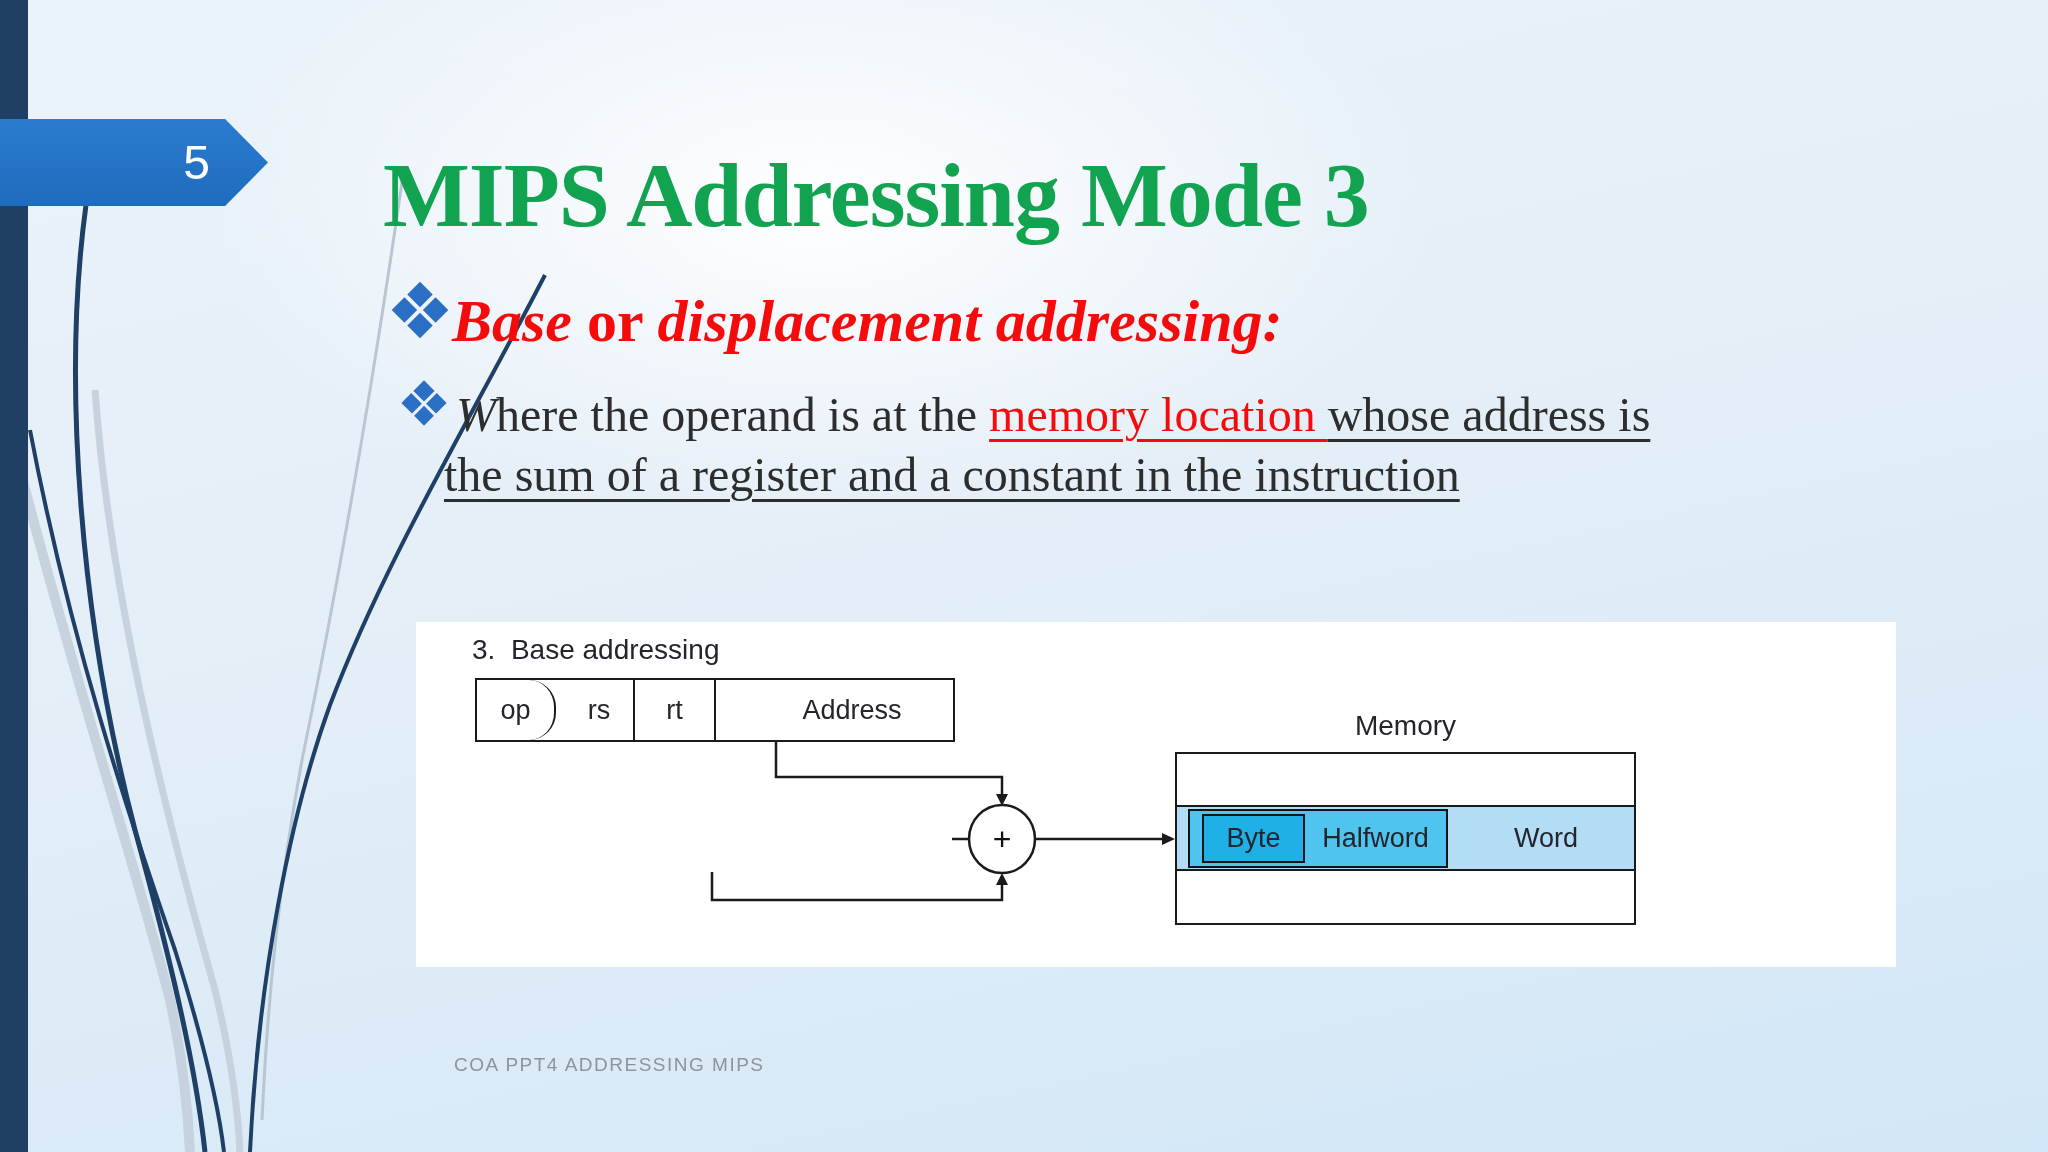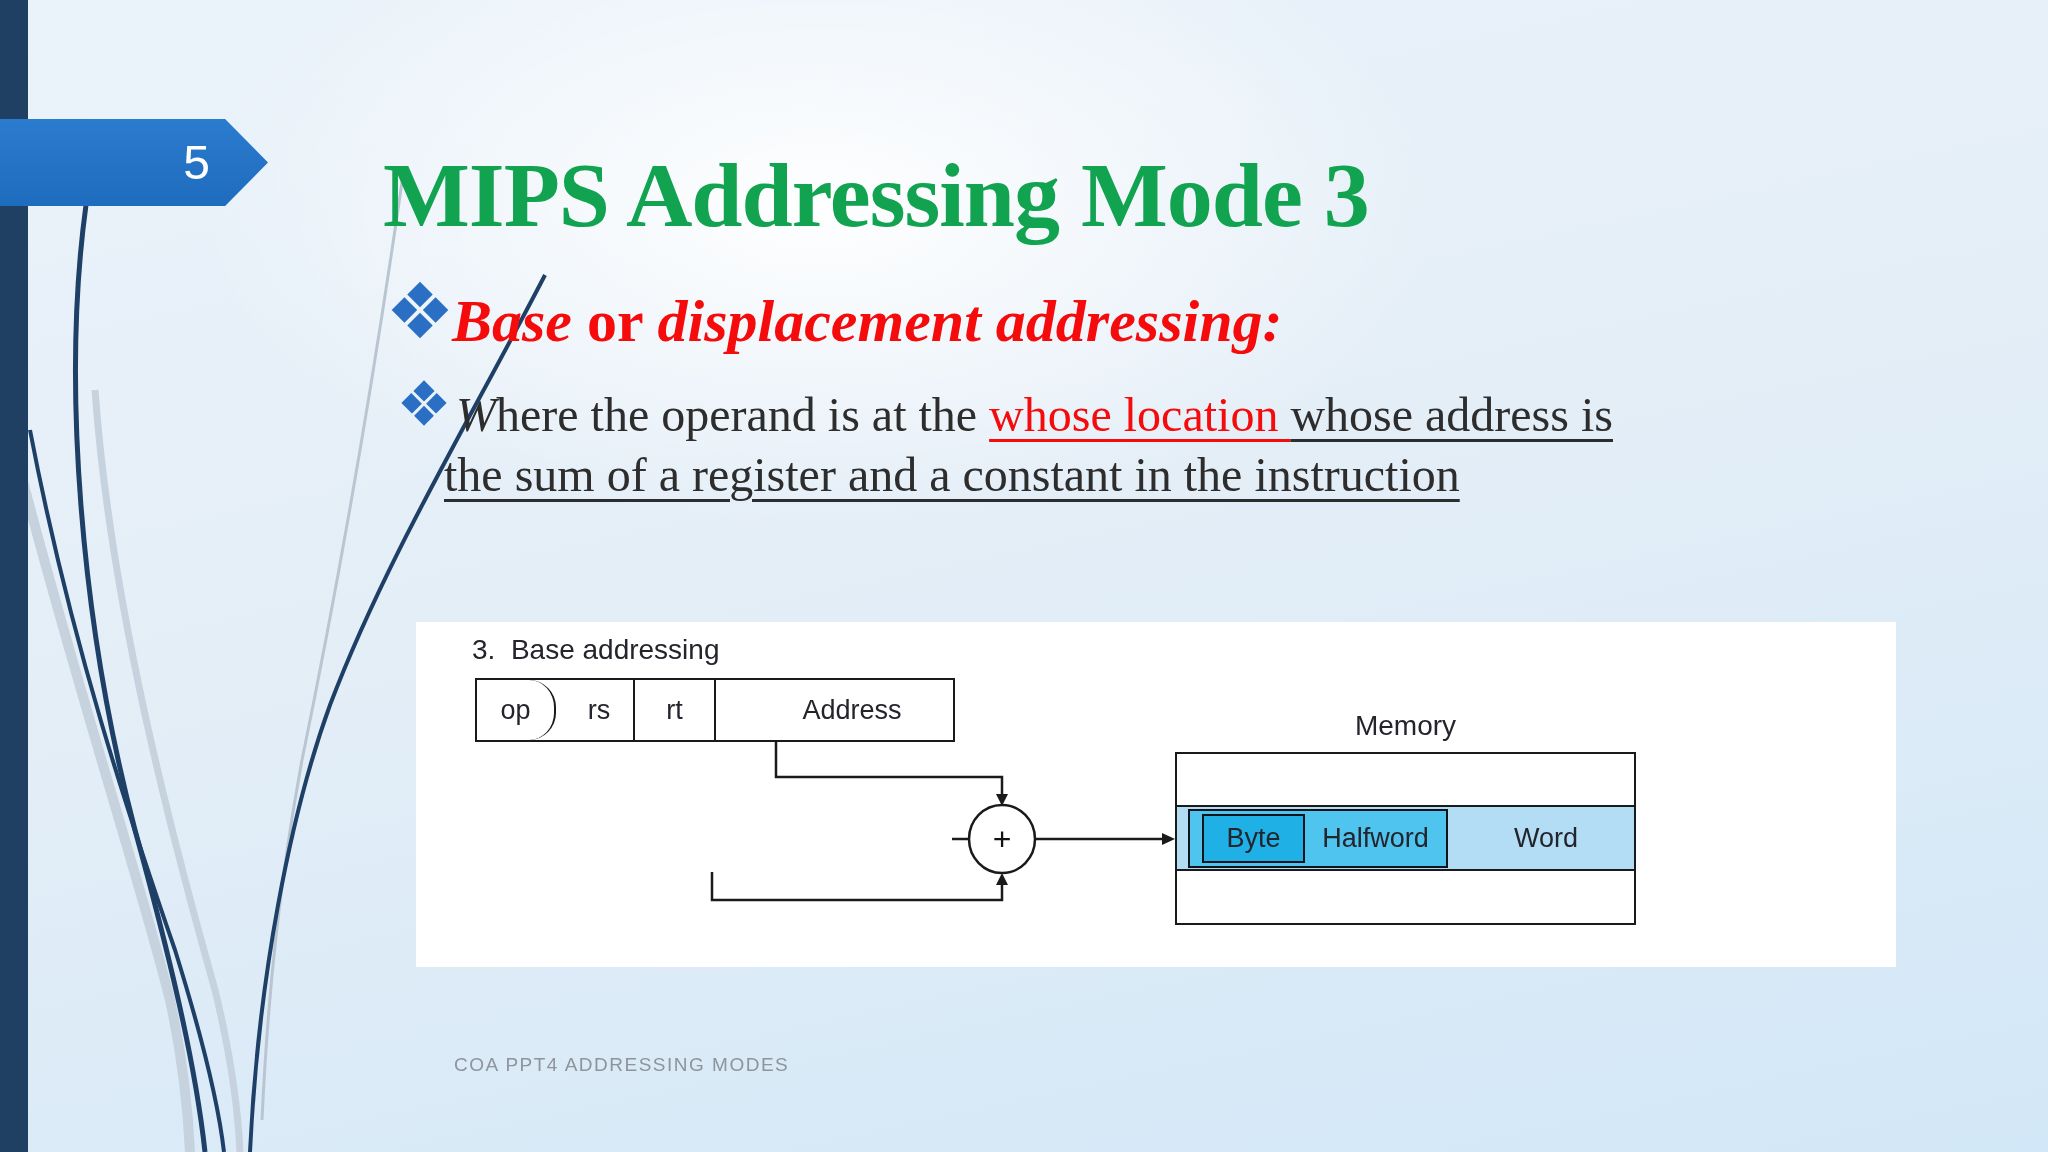--- a/index.html
+++ b/index.html
@@ -106,21 +106,21 @@
   </div>
   <div class="bullet1"><span class="it">Base</span><span> or </span><span class="it">displacement addressing:</span></div>
 
   <div class="diamond-bullet db2">
     <span></span>
       <span></span>
       <span></span>
       <span></span>
   </div>
   <div class="bullet2">
-    <div class="line1"><span class="lead">W</span><span>here the operand is at the </span><span class="u red">whose location </span><span class="u">whose address is</span></div>
+    <div class="line1"><span class="lead">W</span><span>here the operand is at the </span><span class="u red">memory location </span><span class="u">whose address is</span></div>
     <div class="line2"><span class="u">the sum of a register and a constant in the instruction</span></div>
   </div>
 
   <div class="whitebox">
 
     <div class="fig-caption">3.  Base addressing</div>
 
     <div class="instr-table">
       <div class="instr-cell c0">op</div>
       <div class="instr-cell c1">rs</div>
@@ -157,15 +157,15 @@
         <span>Byte</span>
       </div>
       <span class="halfword-label">Halfword</span>
     </div>
     <div class="word-label">
       <span>Word</span>
     </div>
 
   </div>
 
-  <div class="footer">COA PPT4 ADDRESSING MODES</div>
+  <div class="footer">COA PPT4 ADDRESSING MIPS</div>
 
 </div>
 
 </body></html>

